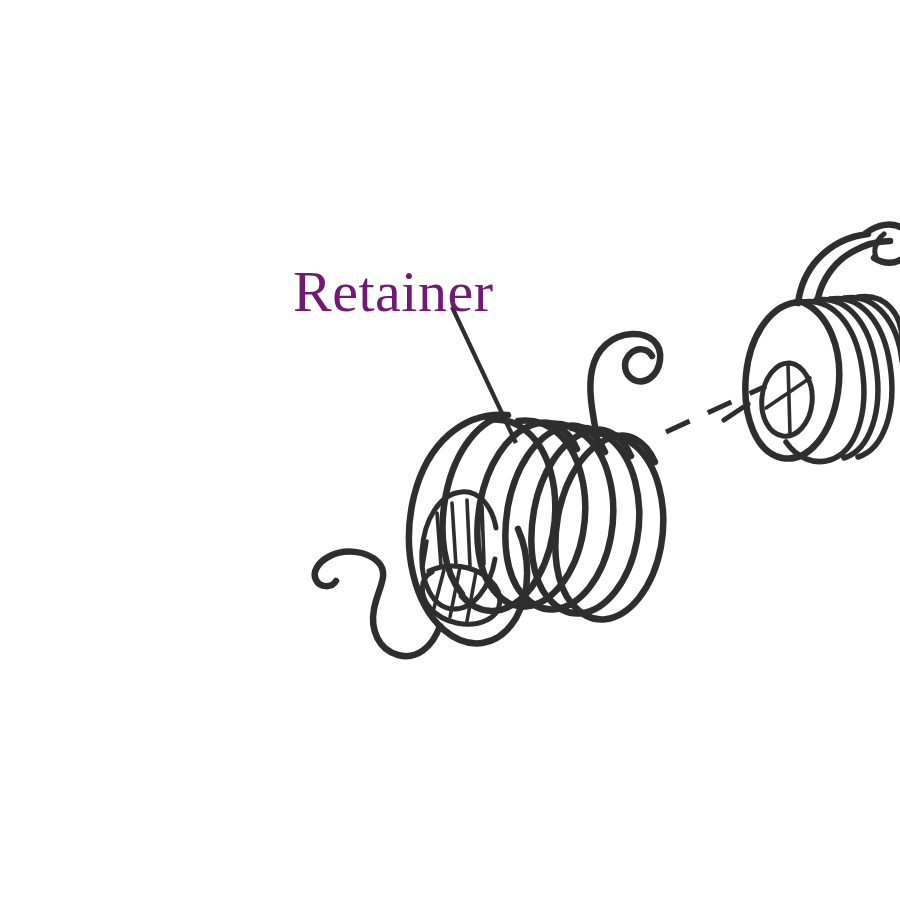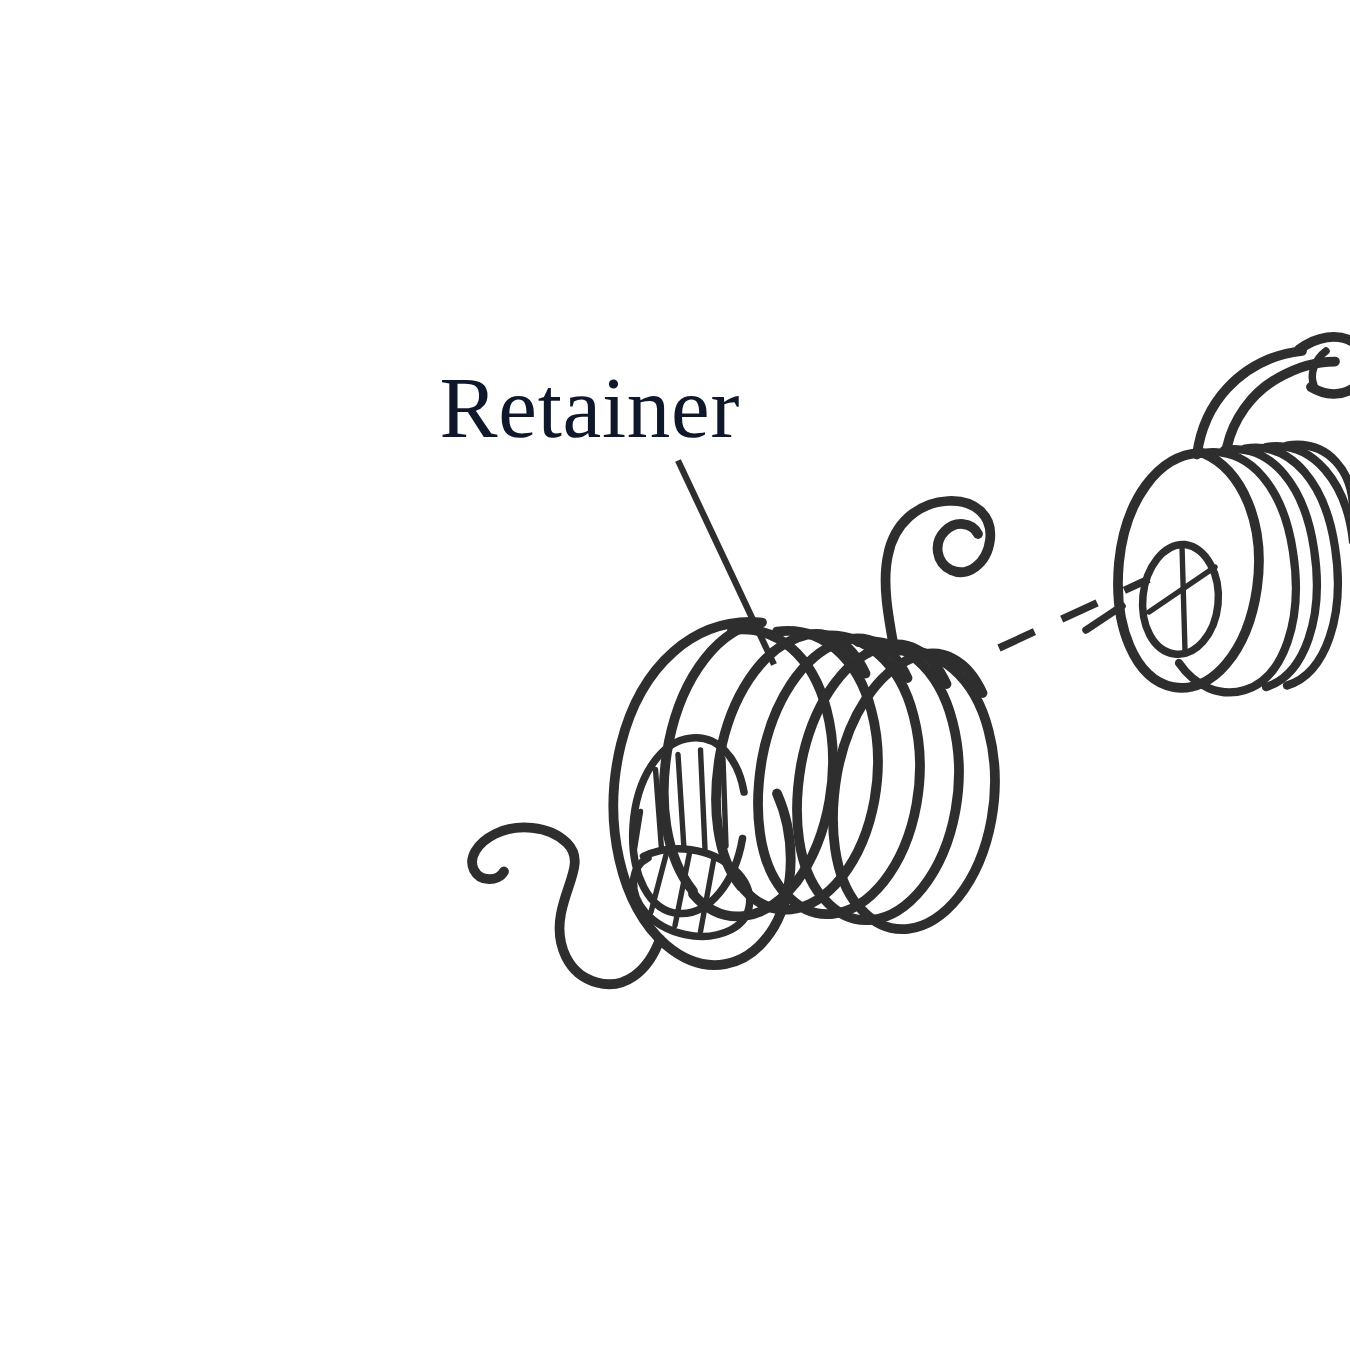--- a/index.html
+++ b/index.html
@@ -53,25 +53,26 @@
   .dashline {
     stroke-width: 5;
     stroke-linecap: butt;
     stroke-dasharray: 26 20;
   }
   .callout-text {
     position: absolute;
     font-family: "Liberation Serif", "DejaVu Serif", serif;
     font-size: 58px;
     font-weight: 400;
-    color: #0f172a;
+    color: #701a75;
     letter-spacing: 0.5px;
     white-space: nowrap;
     line-height: 1;
     user-select: none;
+    margin-top: 20px;
   }
 </style>
 </head>
 <body>
 
 <div id="figure-root">
 
   <svg id="figure-svg" viewBox="0 0 900 900" xmlns="http://www.w3.org/2000/svg">
 
     <rect x="0" y="0" width="900" height="900" fill="#ffffff"></rect>

